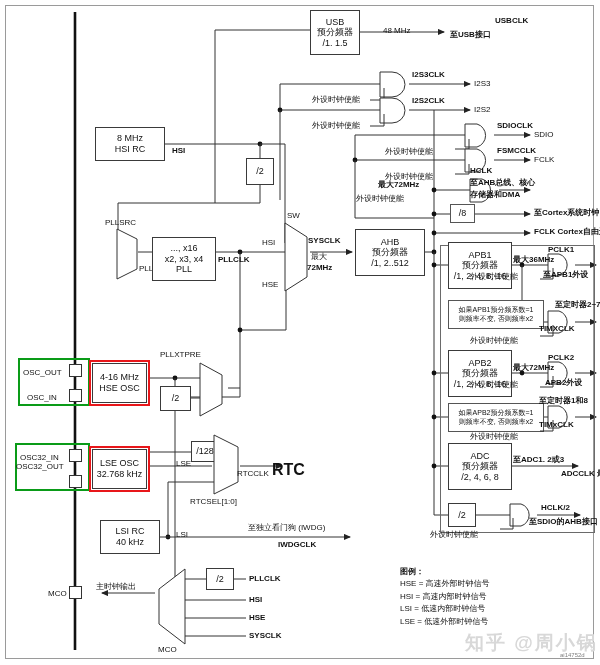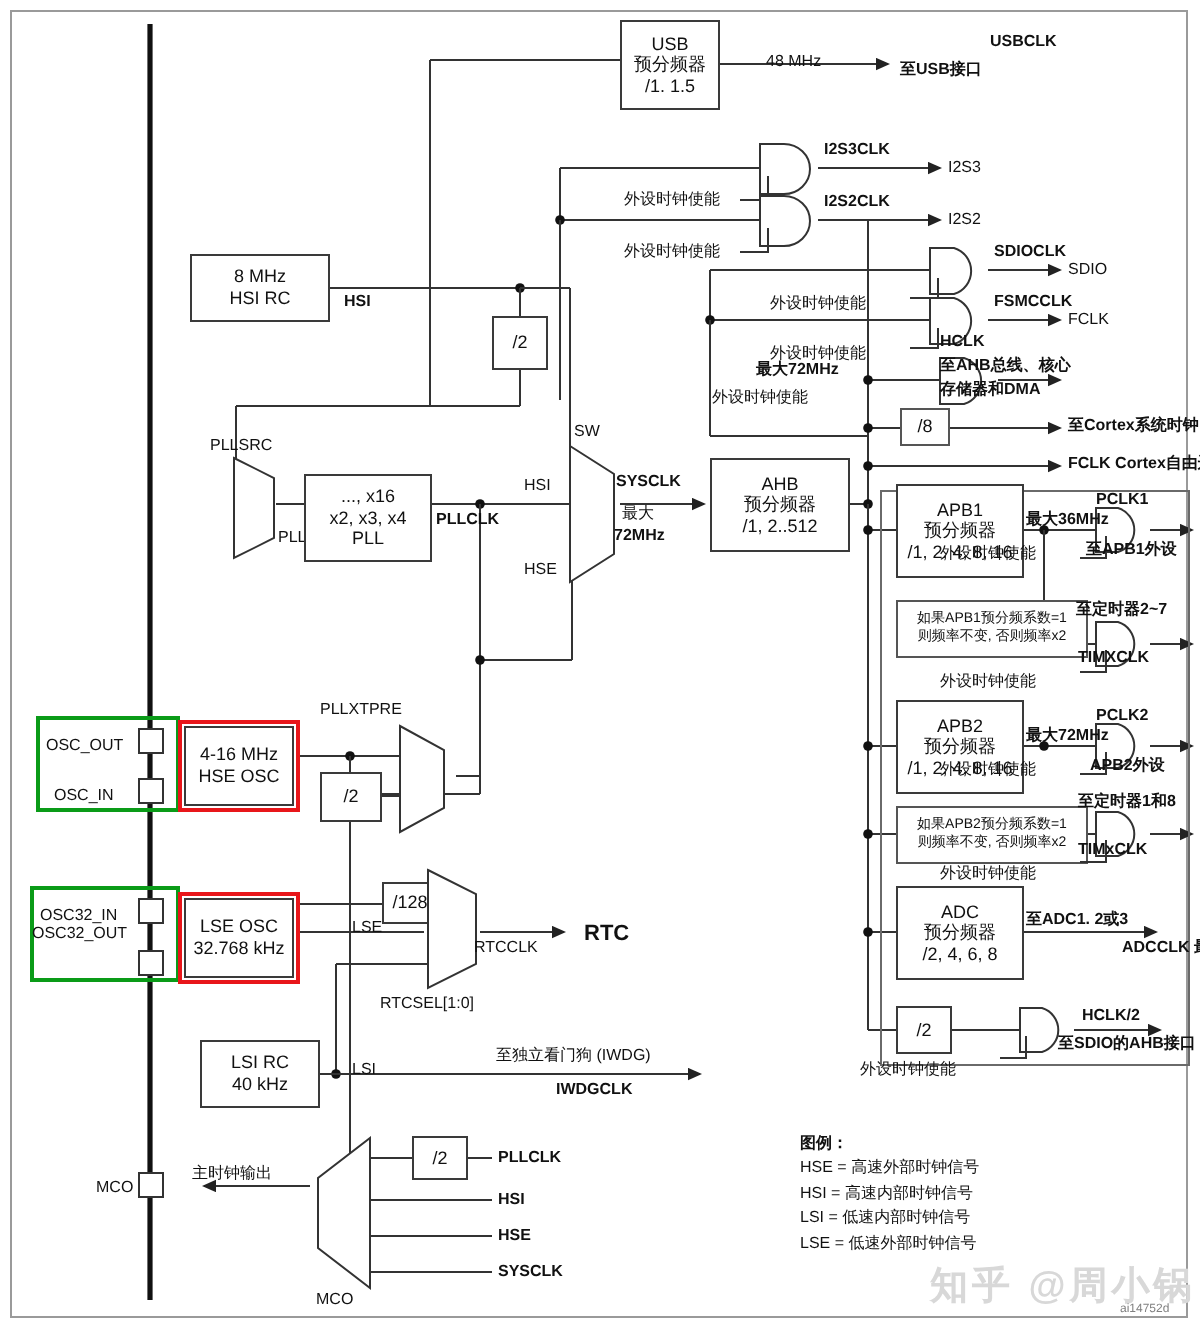--- a/index.html
+++ b/index.html
@@ -288,21 +288,21 @@
   <div class="bx thin" style="left:448px;top:300px;width:96px;height:29px;">
     <span style="font-size:7px;">如果APB1预分频系数=1</span>
     <span style="font-size:7px;">则频率不变, 否则频率x2</span>
   </div>
   <svg class="gate" style="left:547px;top:310px;width:30px;height:24px;">
     <path d="M1,1 L12,1 A11.5,11.5 0 0 1 12,23 L1,23 z" fill="#fff" stroke="#333" stroke-width="1"></path>
   </svg>
   <svg class="gate" style="left:540px;top:322px;width:20px;height:20px;">
     <path d="M13,3 L13,14 L0,14" fill="none" stroke="#333" stroke-width="1"></path>
   </svg>
-  <div class="lbl b" style="left:522px;top:300px;padding-left:16px;">至定时器2~7</div>
+  <div class="lbl b" style="left:539px;top:300px;padding-left:16px;">至定时器2~7</div>
   <div class="lbl b" style="left:539px;top:324px;">TIMXCLK</div>
   <div class="lbl cn" style="left:470px;top:336px;">外设时钟使能</div>
 
   <div class="bx" style="left:448px;top:350px;width:64px;height:47px;">
     <span>APB2</span>
     <span>预分频器</span>
     <span>/1, 2, 4, 8, 16</span>
   </div>
   <svg class="gate" style="left:547px;top:361px;width:30px;height:24px;">
     <path d="M1,1 L12,1 A11.5,11.5 0 0 1 12,23 L1,23 z" fill="#fff" stroke="#333" stroke-width="1"></path>
@@ -416,21 +416,21 @@
   <div class="bx" style="left:191px;top:441px;width:28px;height:21px;">
     <span>/128</span>
   </div>
   <div class="lbl" style="left:176px;top:459px;">LSE</div>
 
   <svg class="mux" style="left:213px;top:434px;width:28px;height:62px;">
     <path d="M1,1 L25,13 L25,48 L1,60 z" fill="#fff" stroke="#333" stroke-width="1"></path>
   </svg>
   <div class="lbl" style="left:190px;top:497px;">RTCSEL[1:0]</div>
   <div class="lbl" style="left:237px;top:469px;">RTCCLK</div>
-  <div class="lbl b" style="left:292px;top:461px;font-size:11px;">RTC</div>
+  <div class="lbl b" style="left:272px;top:461px;font-size:16px;">RTC</div>
 
   <div class="bx" style="left:100px;top:520px;width:60px;height:34px;">
     <span>LSI RC</span>
     <span>40 kHz</span>
   </div>
   <div class="lbl" style="left:176px;top:530px;">LSI</div>
   <div class="lbl cn" style="left:248px;top:523px;">至独立看门狗  (IWDG)</div>
   <div class="lbl b" style="left:278px;top:540px;">IWDGCLK</div>
 
   <div class="lbl" style="left:48px;top:589px;">MCO</div>

